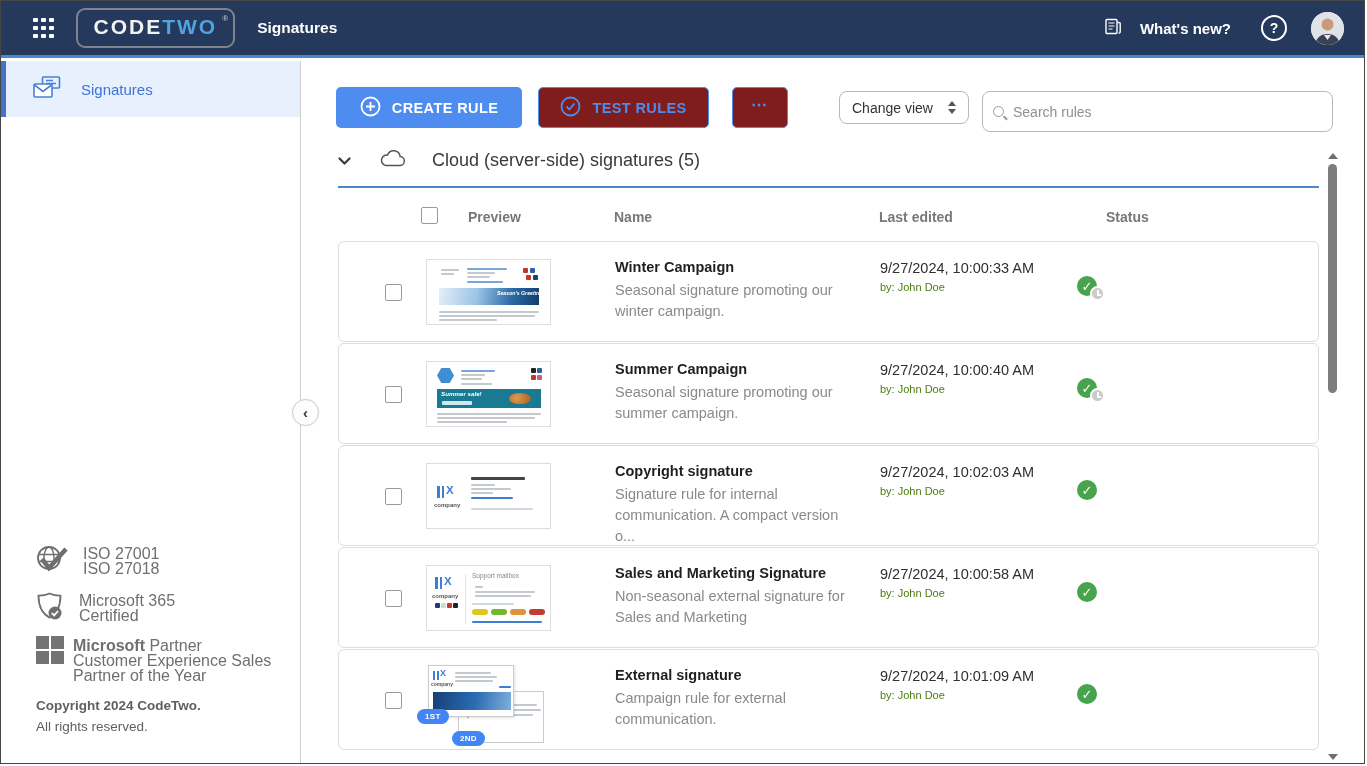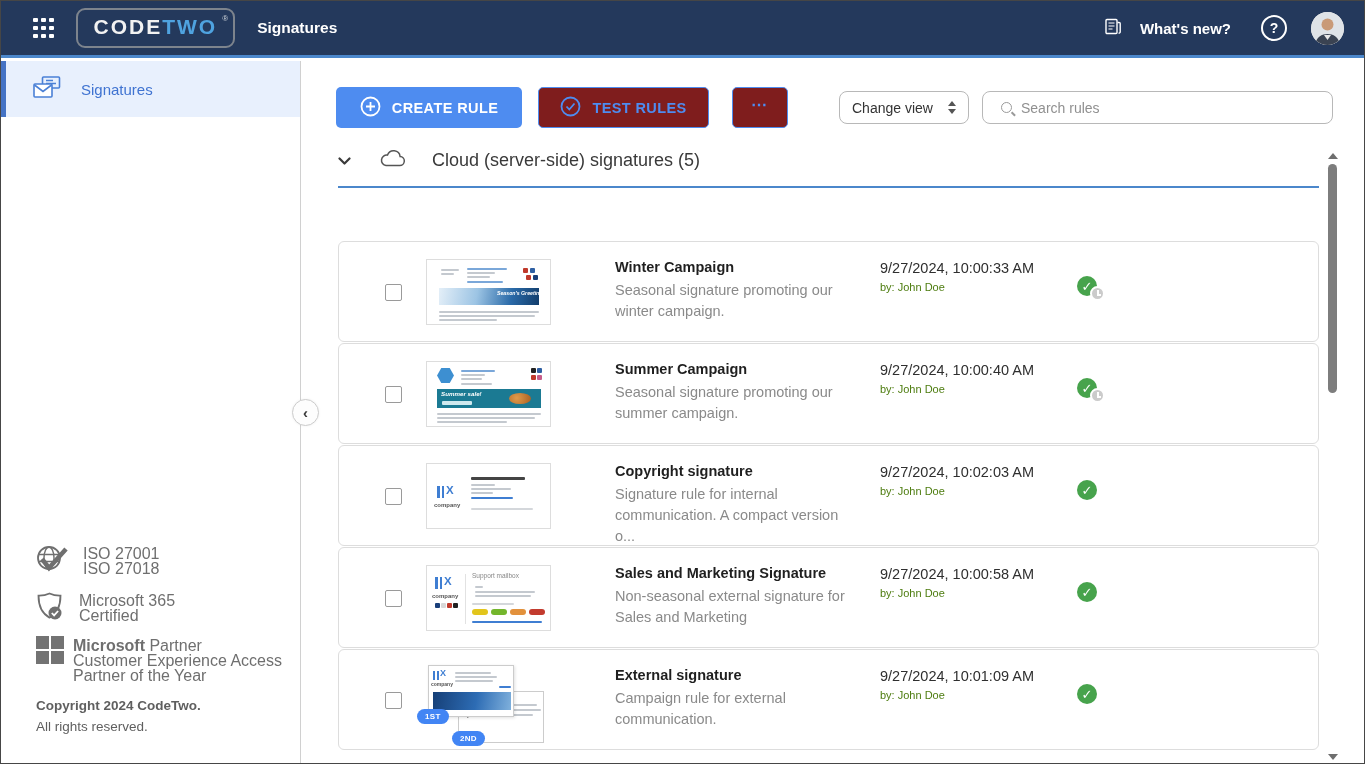--- a/index.html
+++ b/index.html
@@ -40,21 +40,21 @@
   
   .main { position:absolute; left:300px; top:60px; width:1065px; height:704px; background:#fff; }
   .btn { position:absolute; height:41px; border-radius:5px; display:flex; align-items:center; justify-content:center; gap:11px; font-size:14.5px; font-weight:700; letter-spacing:.4px; cursor:pointer; }
   .btn-primary { background:#4e8cf0; color:#fff; border:none; }
   .btn-outline { background:#7f1d1d; color:#4e8cf0; border:1px solid #4e8cf0; }
   .more-dots { font-size:16px; letter-spacing:2px; font-weight:700; color:#4e8cf0; padding-bottom:6px; }
   .select-box { position:absolute; height:33px; border:1px solid #b8b8b8; border-radius:8px; background:#fff; display:flex; align-items:center; padding:0 12px; font-size:14px; color:#333; cursor:pointer; }
   .spinner { margin-left:auto; display:flex; flex-direction:column; gap:3px; }
   .spinner .up { width:0; height:0; border-left:4px solid transparent; border-right:4px solid transparent; border-bottom:5px solid #555; }
   .spinner .dn { width:0; height:0; border-left:4px solid transparent; border-right:4px solid transparent; border-top:5px solid #555; }
-  .search-box { position:absolute; height:33px; border:1px solid #b8b8b8; border-radius:8px; background:#fff; display:flex; align-items:center; padding:0 18px; }
+  .search-box { position:absolute; height:41px; border:1px solid #b8b8b8; border-radius:8px; background:#fff; display:flex; align-items:center; padding:0 10px; }
   .search-box input { border:none; outline:none; flex:1; font-size:14px; color:#333; font-family:inherit; margin-left:9px; }
   .search-box input::placeholder { color:#909090; }
   .mag { width:11px; height:11px; border:1.6px solid #9a9a9a; border-radius:50%; position:relative; }
   .mag::after { content:''; position:absolute; width:5px; height:1.6px; background:#9a9a9a; transform:rotate(45deg); left:9px; top:10px; }
 
   .section-head { position:absolute; left:37px; top:88px; display:flex; align-items:center; cursor:pointer; }
   .section-title { font-size:18px; color:#3a3a3a; }
   .section-underline { position:absolute; left:37px; top:125px; width:981px; height:2px; background:#4b87cb; }
 
   .thead { position:absolute; left:37px; top:140px; width:981px; height:37px; font-size:14px; font-weight:700; color:#787878; }
@@ -177,21 +177,21 @@
     </div>
     <div class="cert" style="left:35px; top:575px;">
       <span class="ms-squares">
           <i></i>
           <i></i>
           <i></i>
           <i></i>
         </span>
       <span class="txt">
         <div><b>Microsoft</b><span> Partner</span></div>
-        <div>Customer Experience Access</div>
+        <div>Customer Experience Sales</div>
         <div>Partner of the Year</div>
       </span>
     </div>
 
     <div class="copyright" style="top:637px;font-weight:bold;">Copyright 2024 CodeTwo.</div>
     <div class="copyright" style="top:658px;">All rights reserved.</div>
   </div>
 
   <div class="collapse-bump">
       <span>‹</span>
@@ -244,20 +244,27 @@
       </span>
       <span style="margin-right:26px;">
         <svg width="27" height="19" viewBox="0 0 27 19" fill="none">
           <path d="M7 16.5h13.5a4.5 4.5 0 0 0 .6-9 6.5 6.5 0 0 0-12.6-1.4A5.2 5.2 0 0 0 7 16.5z" stroke="#555" stroke-width="1.5" fill="none"></path>
         </svg>
       </span>
       <span class="section-title">Cloud (server-side) signatures (5)</span>
     </div>
     <div class="section-underline"></div>
 
+    <div class="thead">
+      <div class="checkbox" style="position:absolute; left:83px; top:6px;"></div>
+      <span style="left:130px;">Preview</span>
+      <span style="left:276px;">Name</span>
+      <span style="left:541px;">Last edited</span>
+      <span style="left:768px;">Status</span>
+    </div>
 
     <div class="rows">
         <div class="row-card">
           <div class="checkbox"></div>
           <div class="thumb">
             <div class="tl" style="left: 14px; top: 9px; width: 18px;"></div>
             <div class="tl" style="left: 14px; top: 13px; width: 13px;"></div>
             <div class="tl" style="left: 40px; top: 8px; width: 40px; background: rgb(122, 167, 217);"></div>
             <div class="tl" style="left: 40px; top: 12px; width: 28px;"></div>
             <div class="tl" style="left: 40px; top: 16px; width: 23px;"></div>

